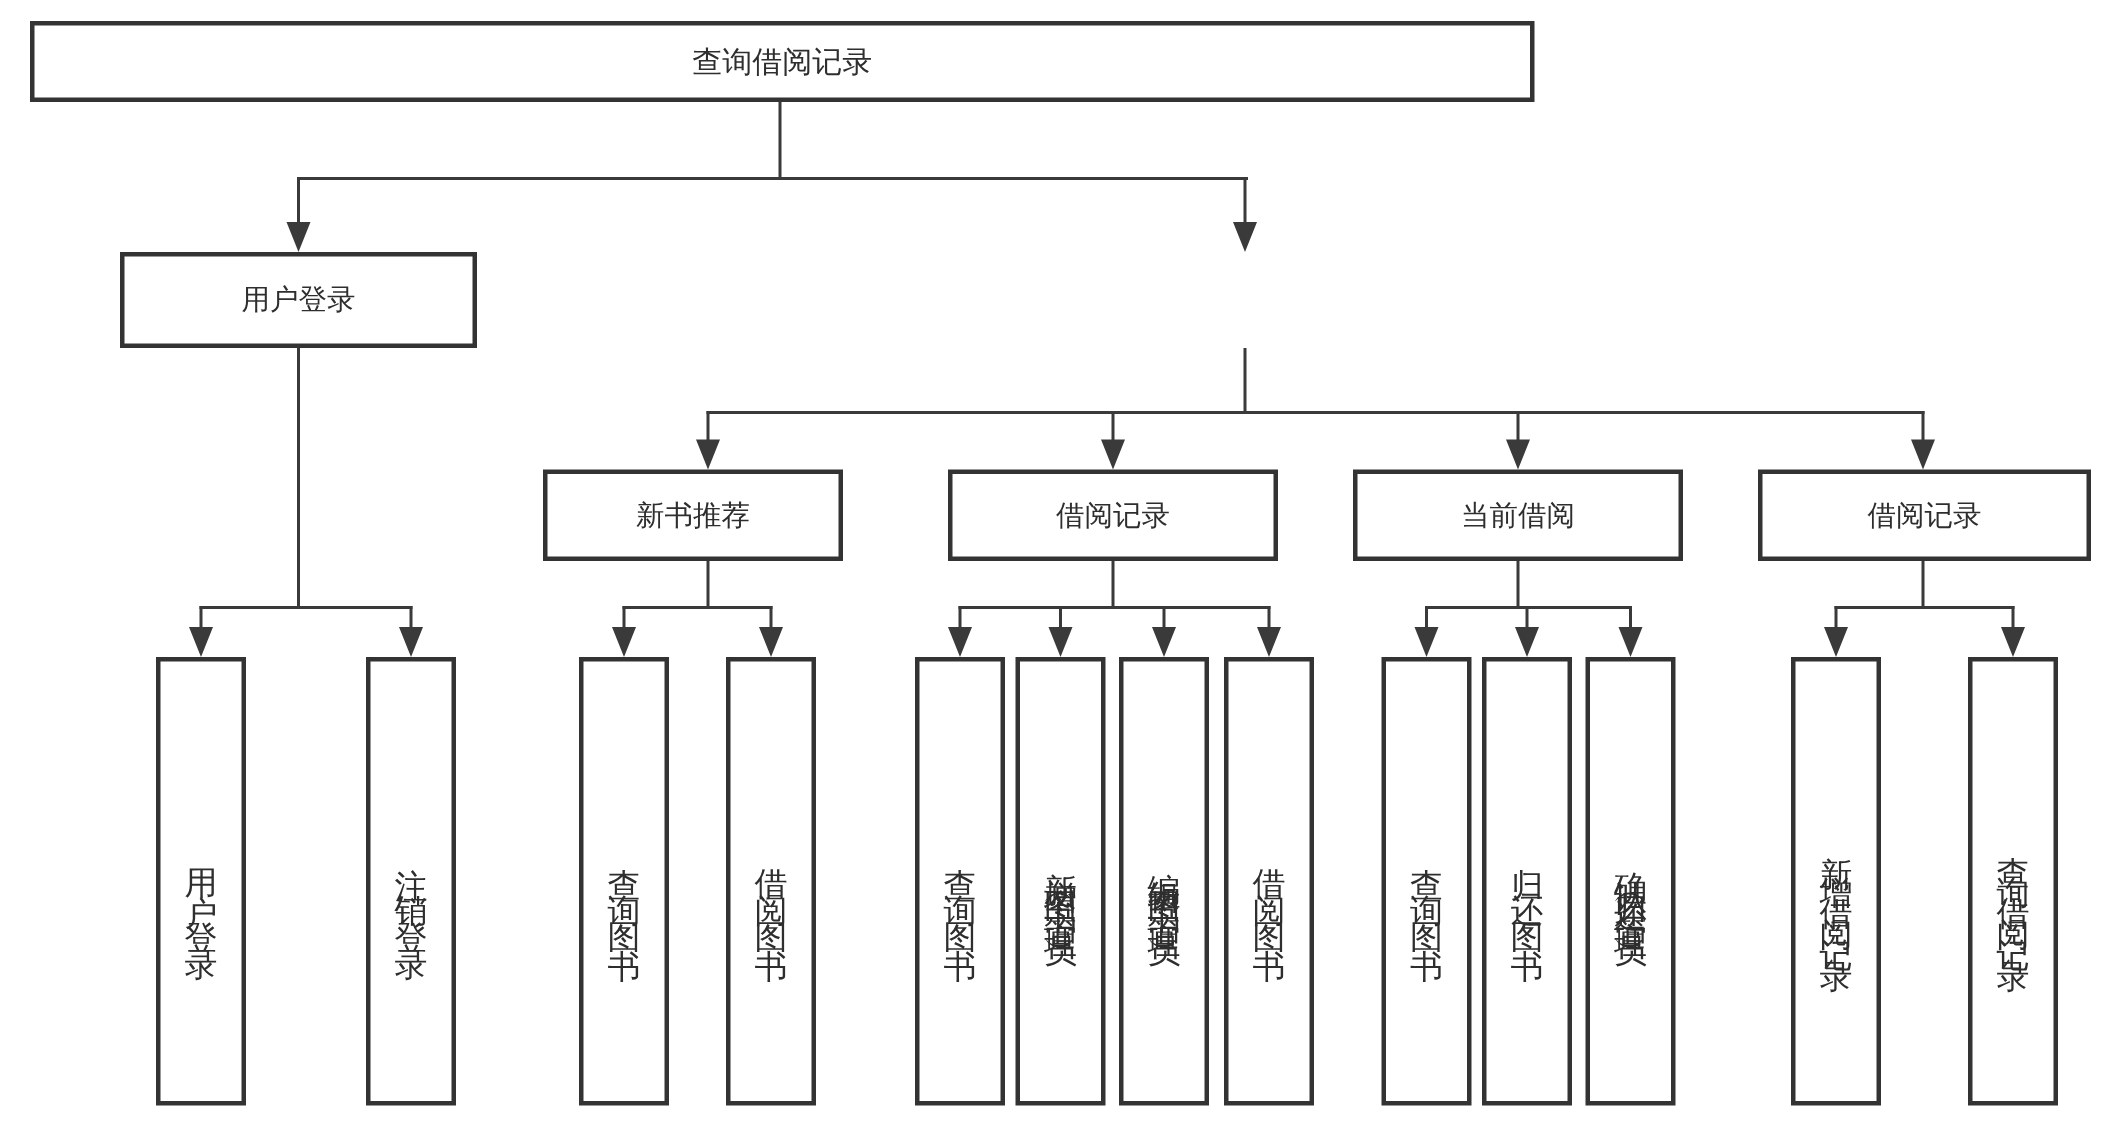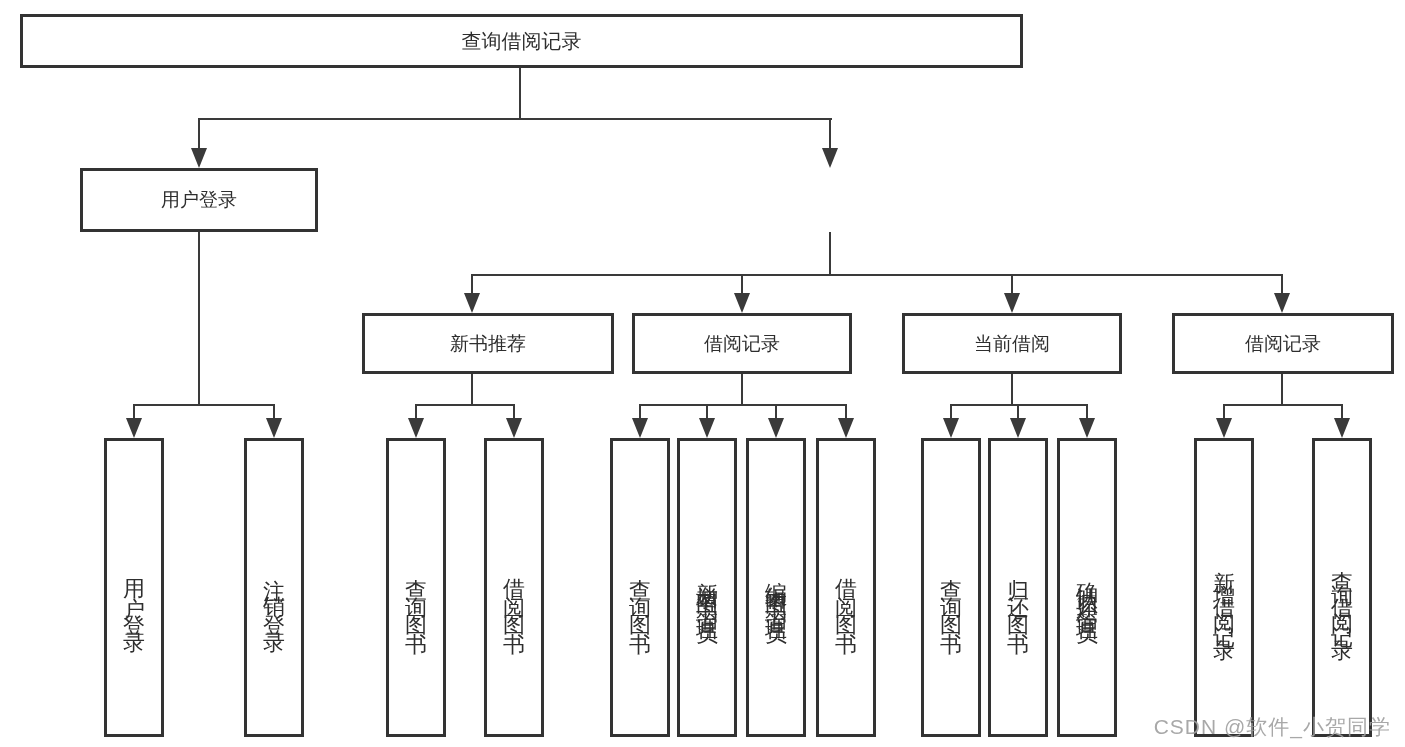--- a/index.html
+++ b/index.html
@@ -59,21 +59,21 @@
 <div id="canvas">
 
   <div class="node lvl0" style="left:20px; top:14px; width:1003px; height:54px;">
     <span>查询借阅记录</span>
   </div>
 
   <div class="node lvl1" style="left:80px; top:168px; width:238px; height:64px;">
     <span>用户登录</span>
   </div>
 
-  <div class="node lvl2" style="left:362px; top:313px; width:252px; height:61px;">
+  <div class="node lvl2" style="left:362px; top:313px; width:200px; height:61px;">
     <span>新书推荐</span>
   </div>
   <div class="node lvl2" style="left:632px; top:313px; width:220px; height:61px;">
     <span>借阅记录</span>
   </div>
   <div class="node lvl2" style="left:1172px; top:313px; width:222px; height:61px;">
     <span>借阅记录</span>
   </div>
   <div class="node lvl2" style="left:902px; top:313px; width:220px; height:61px;">
     <span>当前借阅</span>
@@ -175,15 +175,14 @@
   <div class="arrow" style="left:1010px; top:418px;"></div>
   <div class="arrow" style="left:1079px; top:418px;"></div>
 
   <div class="vline" style="left:1281px; top:374px; height:32px;"></div>
   <div class="hline" style="left:1223px; top:404px; width:120px;"></div>
   <div class="vline" style="left:1223px; top:404px; height:16px;"></div>
   <div class="vline" style="left:1341px; top:404px; height:16px;"></div>
   <div class="arrow" style="left:1216px; top:418px;"></div>
   <div class="arrow" style="left:1334px; top:418px;"></div>
 
-  <div class="watermark">CSDN @软件_小贺同学</div>
 
 </div>
 
 </body></html>

